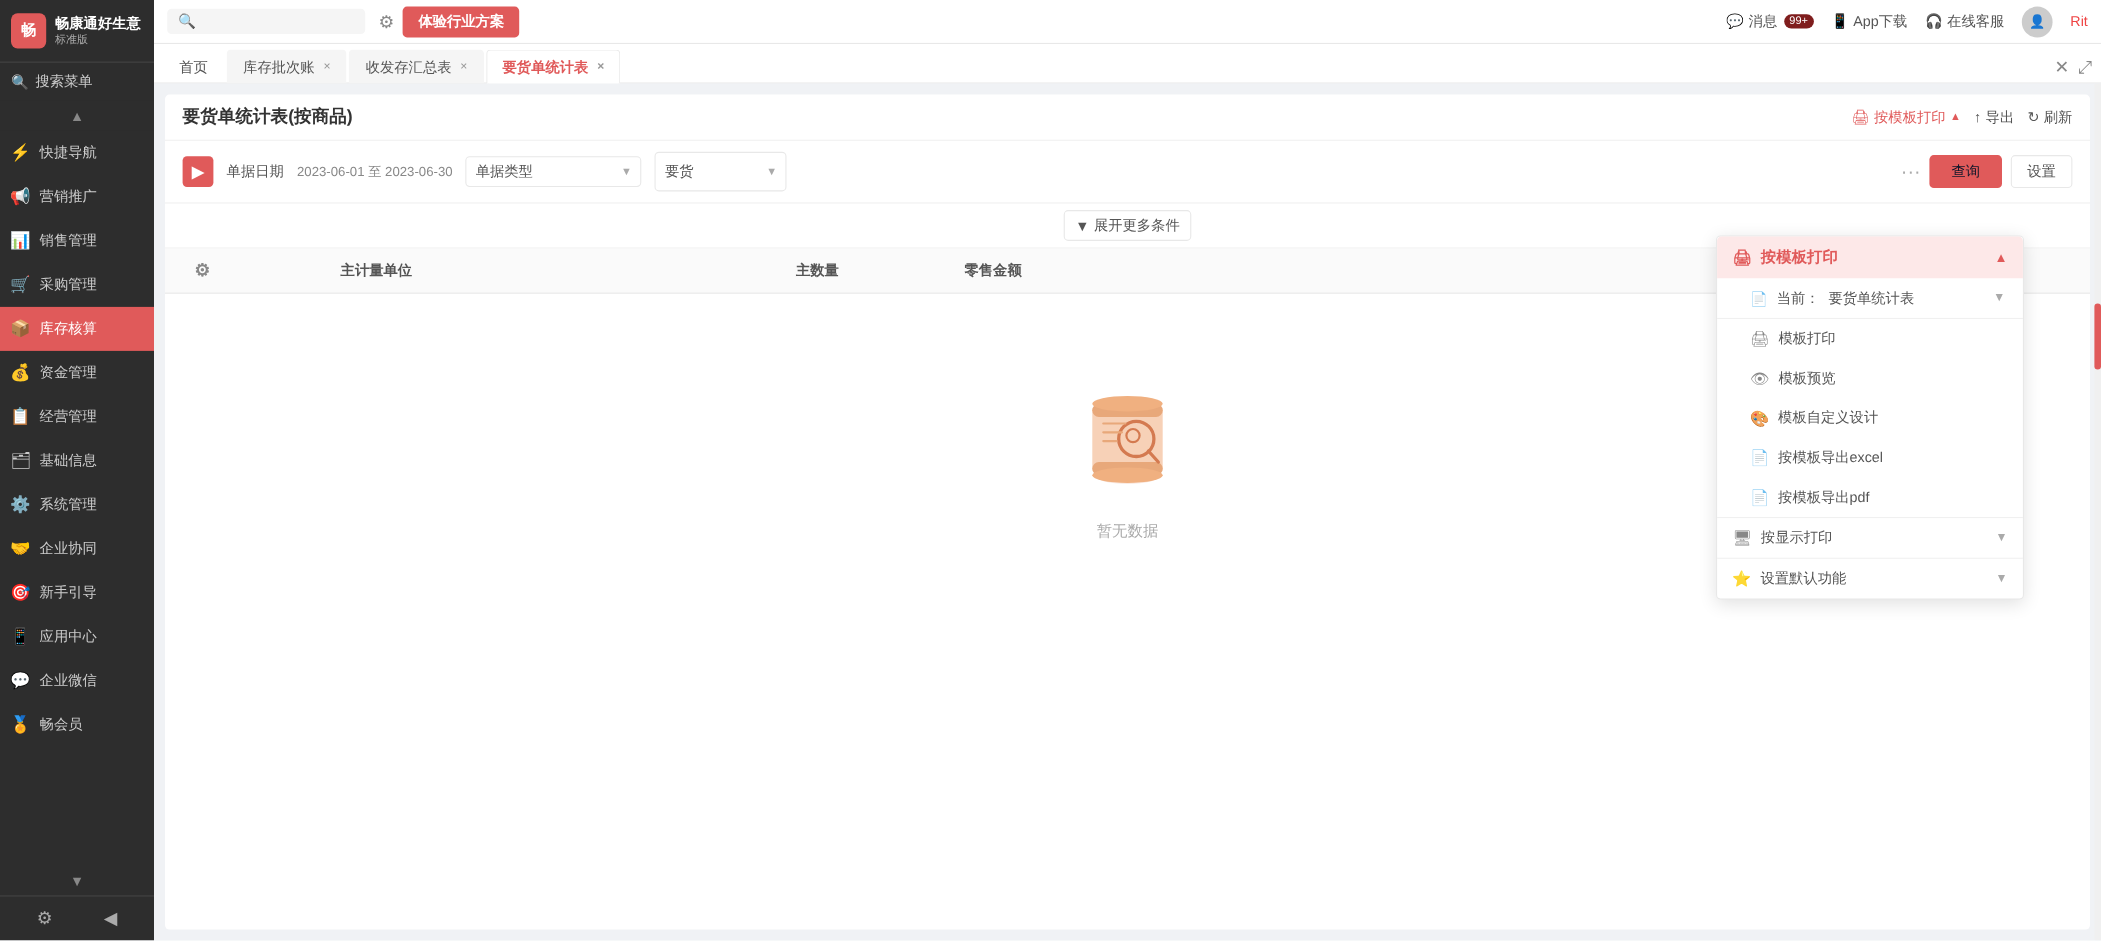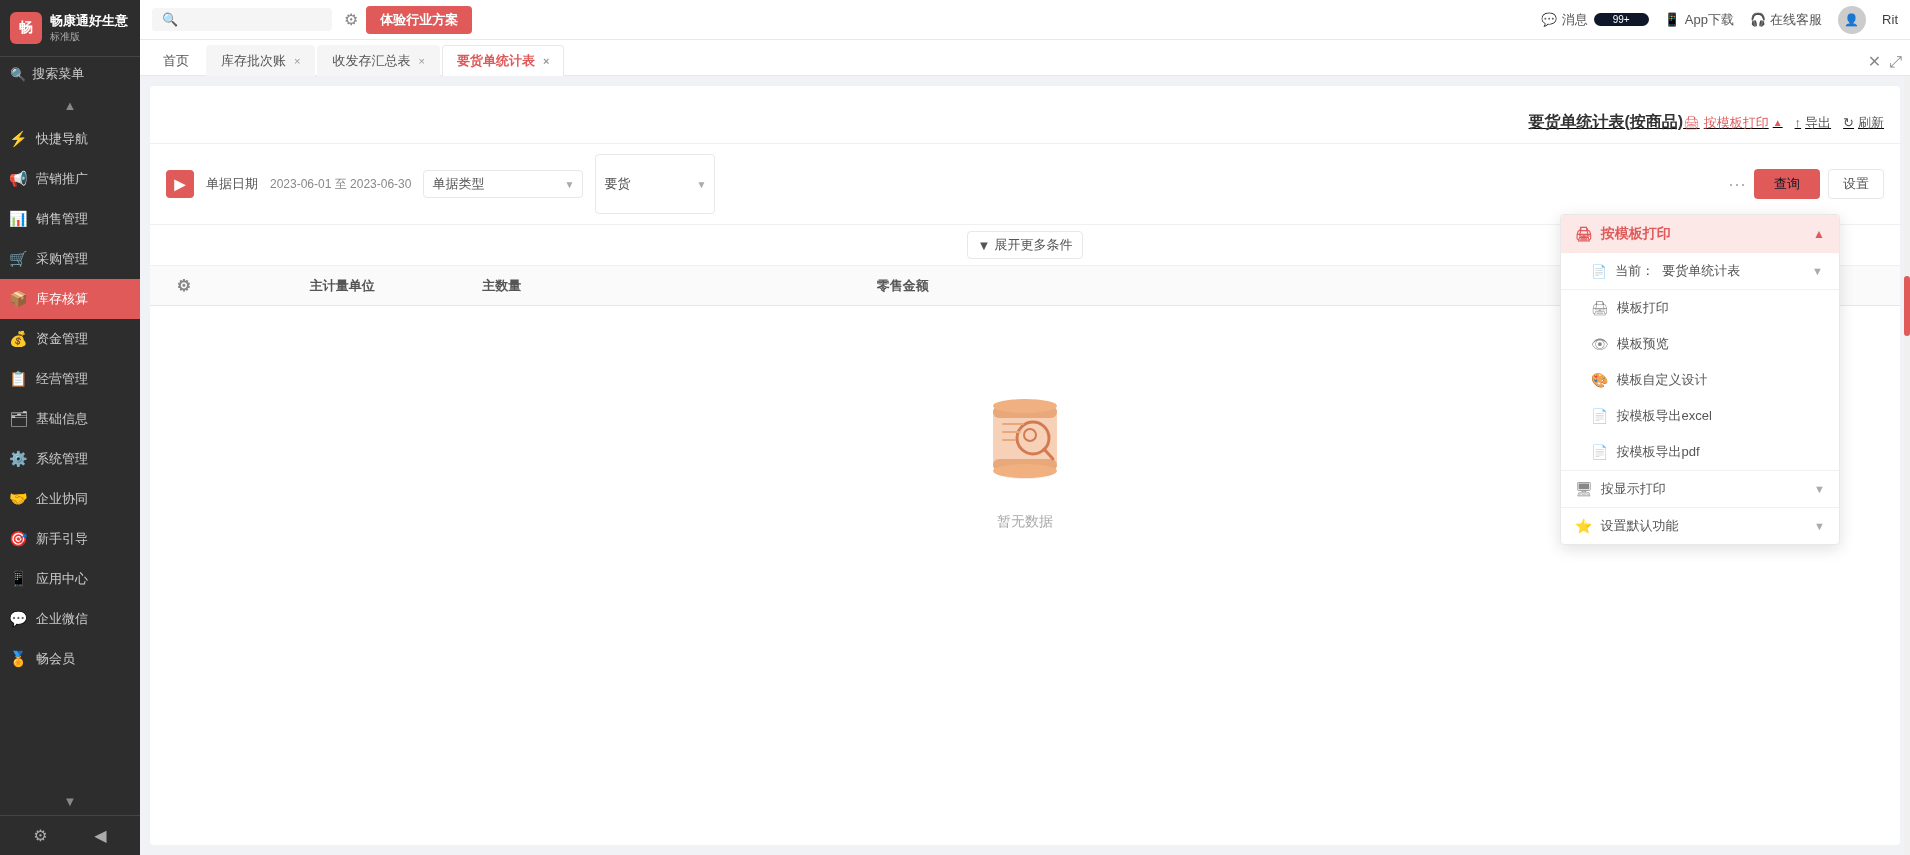--- a/index.html
+++ b/index.html
@@ -134,35 +134,35 @@
     }
     .topbar-right {
       margin-left: auto;
       display: flex; align-items: center; gap: 16px;
     }
     .topbar-right-item {
       display: flex; align-items: center; gap: 4px;
       cursor: pointer; color: #555; font-size: 13px;
     }
     .topbar-right-item .badge {
-      background: #0f172a;
+      background: #7f1d1d;
       color: white;
       border-radius: 10px;
       font-size: 10px;
-      padding: 1px 19px;
+      padding: 1px 5px;
       margin-left: 2px;
     }
     .topbar-avatar {
       width: 28px; height: 28px;
       border-radius: 50%;
       background: #ccc;
       display: flex; align-items: center; justify-content: center;
       font-size: 12px; color: #555;
     }
-    .topbar-username { color: #404040; font-size: 13px; }
+    .topbar-username { color: #ef4444; font-size: 13px; }
 
     
     .tabbar {
       height: 36px;
       background: white;
       display: flex;
       align-items: flex-end;
       padding: 0 8px;
       border-bottom: 1px solid #e8e8e8;
       flex-shrink: 0;
@@ -215,24 +215,23 @@
       margin: 10px;
       background: white;
       border-radius: 4px;
       min-height: calc(100% - 20px);
     }
 
     
     .page-header {
       display: flex;
       align-items: center;
-      justify-content: flex-end;
-      padding: 26px 16px 10px;
+      justify-content: space-between;
+      padding: 10px 16px 10px;
       border-bottom: 1px solid #f0f0f0;
-      text-decoration: underline;
     }
     .page-title {
       font-size: 16px;
       font-weight: bold;
       color: #333;
     }
     .page-header-actions {
       display: flex; align-items: center; gap: 12px;
     }
     .btn-template-print {
@@ -297,21 +296,21 @@
       background: white;
       min-width: 160px;
       color: #555;
       font-size: 13px;
     }
     .filter-select-arrow { color: #aaa; font-size: 10px; margin-left: auto; }
     .filter-yaohuodian {
       display: flex; align-items: center;
       border: 1px solid #e8e8e8;
       border-radius: 4px;
-      padding: 20px 8px;
+      padding: 8px 8px;
       gap: 0;
       cursor: pointer;
       background: white;
       min-width: 120px;
       color: #555;
       font-size: 13px;
     }
     .expand-more-btn {
       display: flex; align-items: center; gap: 4px;
       color: #555; cursor: pointer; font-size: 13px;
@@ -367,21 +366,21 @@
     }
     .th {
       font-size: 13px;
       color: #555;
       font-weight: bold;
       text-align: center;
     }
     .col-checkbox { width: 36px; }
     .col-goods { flex: 2; text-align: center; }
     .col-unit { flex: 1; text-align: center; }
-    .col-qty { flex: 1; text-align: left; }
+    .col-qty { flex: 1; text-align: right; }
     .col-amount { flex: 1; text-align: center; }
     .col-rest { flex: 3; }
 
     .gear-icon-btn {
       cursor: pointer; color: #888; font-size: 16px;
     }
 
     
     .empty-state {
       display: flex; flex-direction: column; align-items: center;

